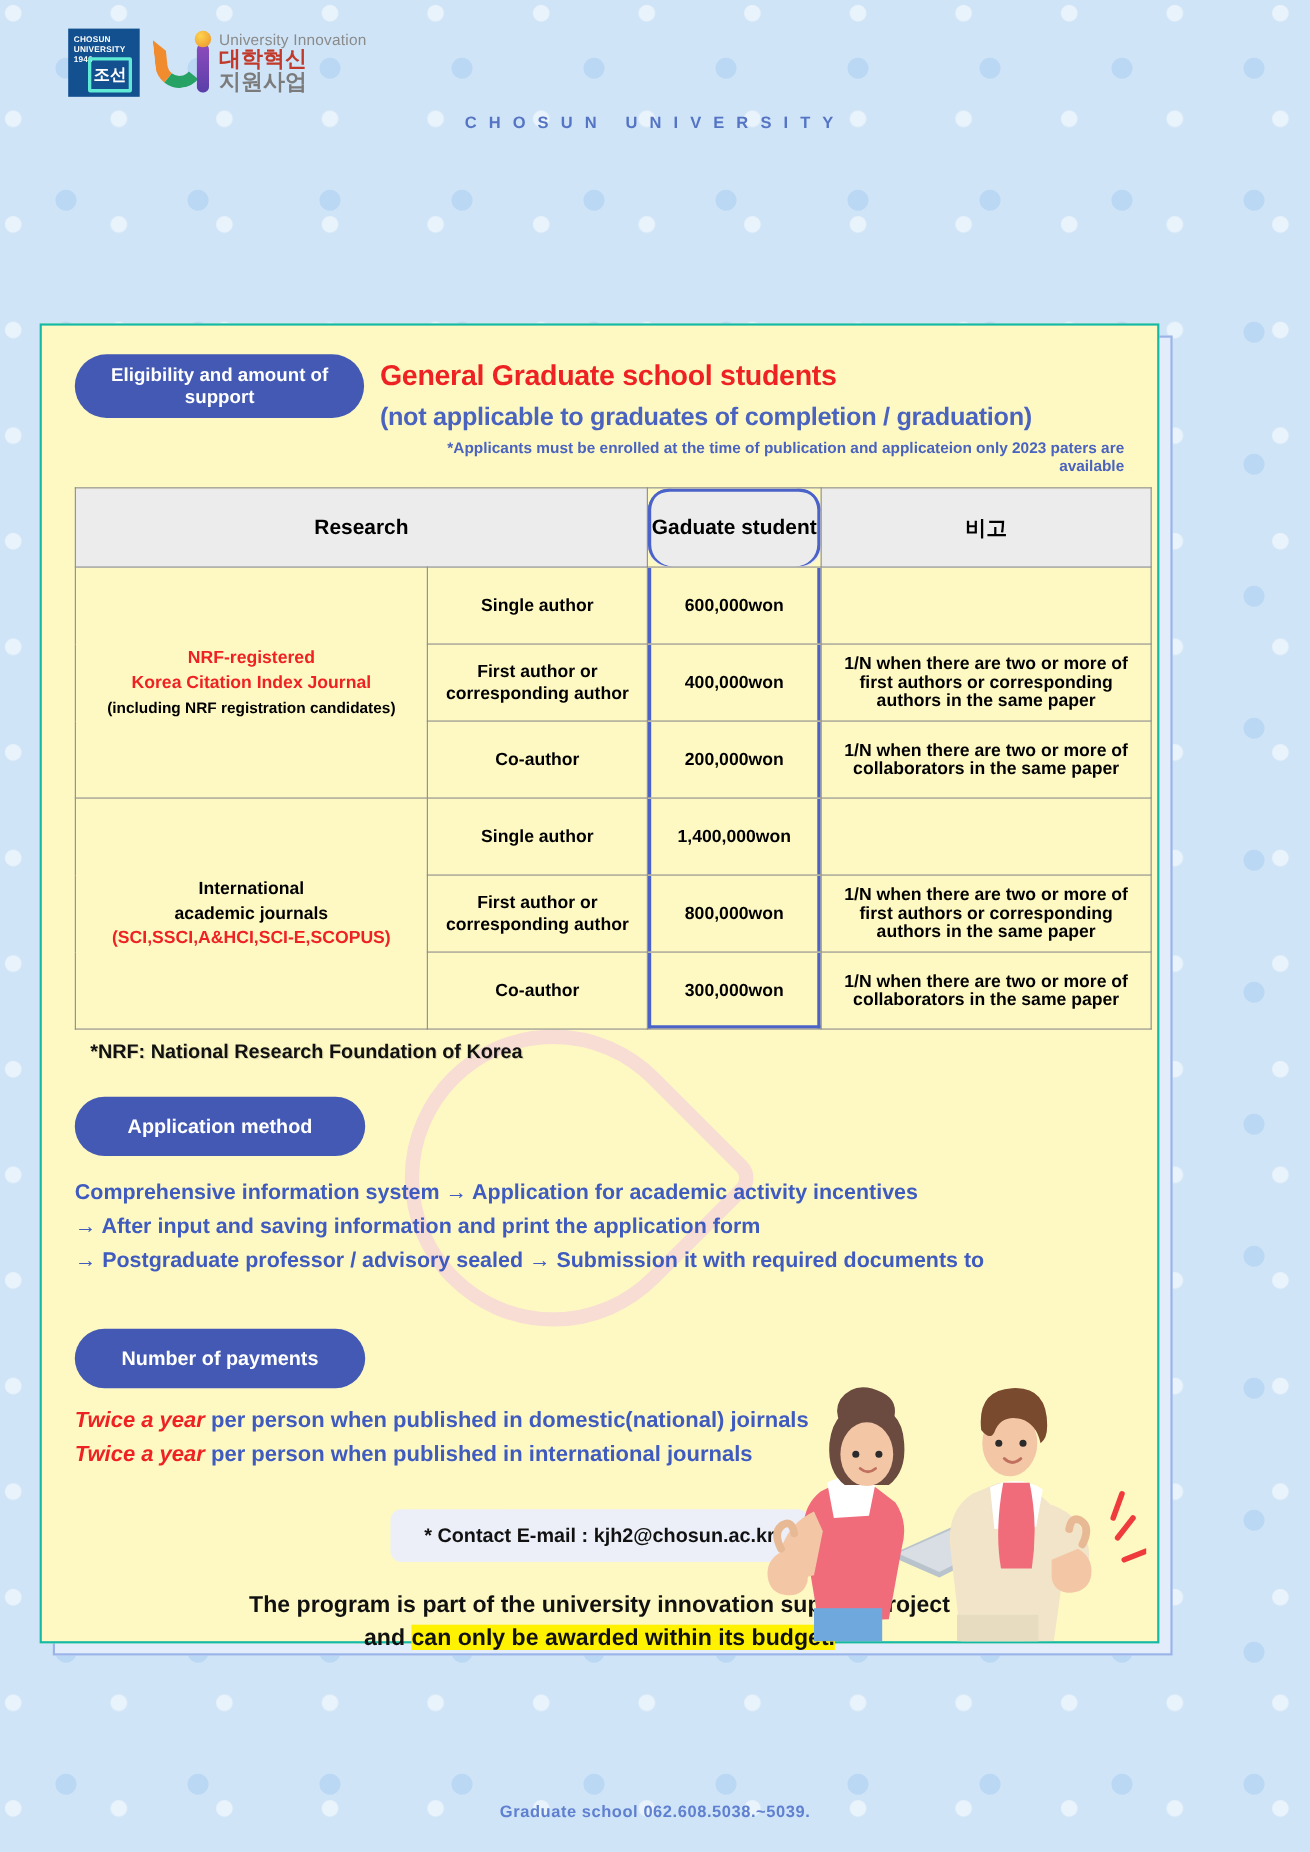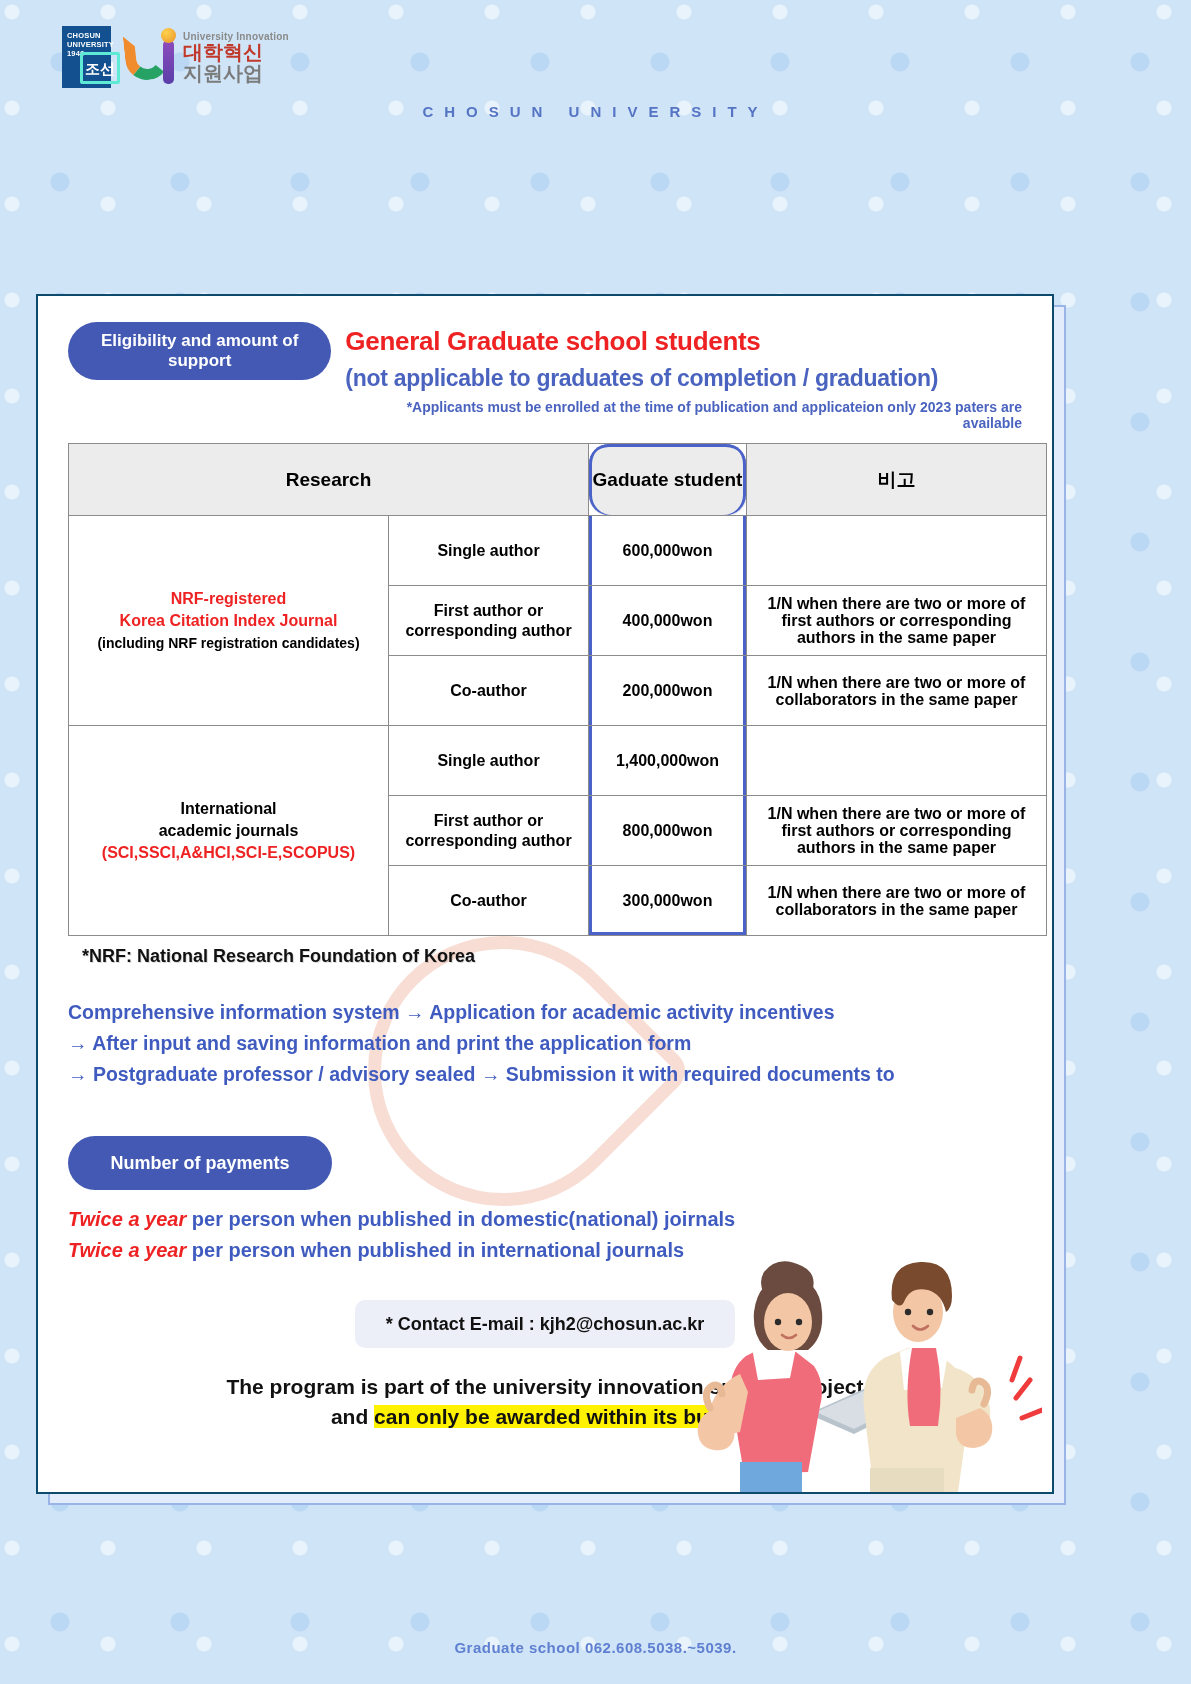--- a/index.html
+++ b/index.html
@@ -19,21 +19,21 @@
     background-size: 96px 96px, 120px 120px;
     pointer-events: none;
   }
   
   #header { position: relative; z-index: 2; }
   #logos {
     position: absolute; left: 62px; top: 26px;
     display: flex; align-items: center; gap: 14px;
   }
   #cu-logo {
-    width: 49px; height: 62px; background: #12508f; color: #fff;
+    width: 65px; height: 62px; background: #12508f; color: #fff;
     padding: 5px 4px 0 5px; position: relative;
   }
   #cu-logo .cu-text { font-size: 7.5px; font-weight: bold; line-height: 9px; letter-spacing: .2px; }
   #cu-logo .cu-mark {
     position: absolute; left: 18px; bottom: 4px;
     width: 40px; height: 32px; border: 3px solid #5eead4; border-radius: 2px;
     display: flex; align-items: center; justify-content: center;
     font-size: 15px; font-weight: bold; line-height: 1;
   }
   #ui-logo { display: flex; align-items: center; gap: 6px; }
@@ -46,21 +46,21 @@
     transform: rotate(-6deg);
   }
   #ui-mark .u-bar {
     position: absolute; right: 3px; top: 12px; width: 11px; height: 44px;
     background: linear-gradient(#8e4bbd,#5a3fa8); border-radius: 5px;
   }
   #ui-mark .u-dot {
     position: absolute; right: 1px; top: 0; width: 15px; height: 15px; border-radius: 50%;
     background: radial-gradient(circle at 35% 30%, #ffd24d, #e8922a);
   }
-  #ui-text .ui-en { font-size: 10px; color: #8a8a8a; letter-spacing: .2px; font-weight: bold; }
+  #ui-text .ui-en { font-size: 14px; color: #8a8a8a; letter-spacing: .2px; }
   #ui-text .ui-kr1 { font-size: 20px; font-weight: bold; color: #c0392b; line-height: 21px; }
   #ui-text .ui-kr2 { font-size: 20px; font-weight: bold; color: #7b7b7b; line-height: 21px; }
   #kicker {
     text-align: center; font-size: 15px; letter-spacing: 11px;
     color: #5574c4; font-weight: 600; padding-top: 103px;
   }
   #poster-title {
     text-align: center; color: #1f35c4; font-weight: bold;
     font-size: 48px; line-height: 52px; letter-spacing: -0.5px;
     margin-top: 16px;
@@ -68,21 +68,21 @@
   }
   
   #card-shadow {
     position: absolute; left: 48px; top: 305px;
     width: 1018px; height: 1200px;
     border: 2px solid #9bb4e8; background: #e2ecfb; z-index: 1;
   }
   #card {
     position: absolute; left: 36px; top: 294px;
     width: 1018px; height: 1200px;
-    background: #ffffff; border: 2px solid #0c4a6e; z-index: 3;
+    background: #fef9c3; border: 2px solid #14b8a6; z-index: 3;
     padding: 26px 30px;
   }
   .heart-deco {
     position: absolute; z-index: 1; pointer-events: none;
     border: 13px solid #f7ddd3; border-radius: 50% 50% 8% 50%;
   }
   #heart1 { left: 330px; top: 640px; width: 270px; height: 270px; transform: rotate(-45deg); }
   
   .pill {
     display: inline-flex; align-items: center; justify-content: center; text-align: center;
@@ -255,20 +255,21 @@
         <td class="cell-role">Co-author</td>
         <td class="cell-amt highlight-col bottom">300,000won</td>
         <td class="cell-note">1/N when there are two or more of collaborators in the same paper</td>
       </tr>
     </tbody>
   </table>
 
   <div id="nrf-note">*NRF: National Research Foundation of Korea</div>
 
   <div class="section" style="margin-top:30px">
+    <div class="pill" id="pill-application">Application method</div>
     <div id="application-lines">
       <div class="line">Comprehensive information system  → Application for academic activity incentives</div>
       <div class="line">→ After input and saving information and print the application form</div>
       <div class="line">→ Postgraduate professor / advisory sealed → Submission it with required documents to</div>
     </div>
   </div>
 
   <div class="section" style="margin-top:46px">
     <div class="pill" id="pill-payments">Number of payments</div>
     <div id="payment-lines">

